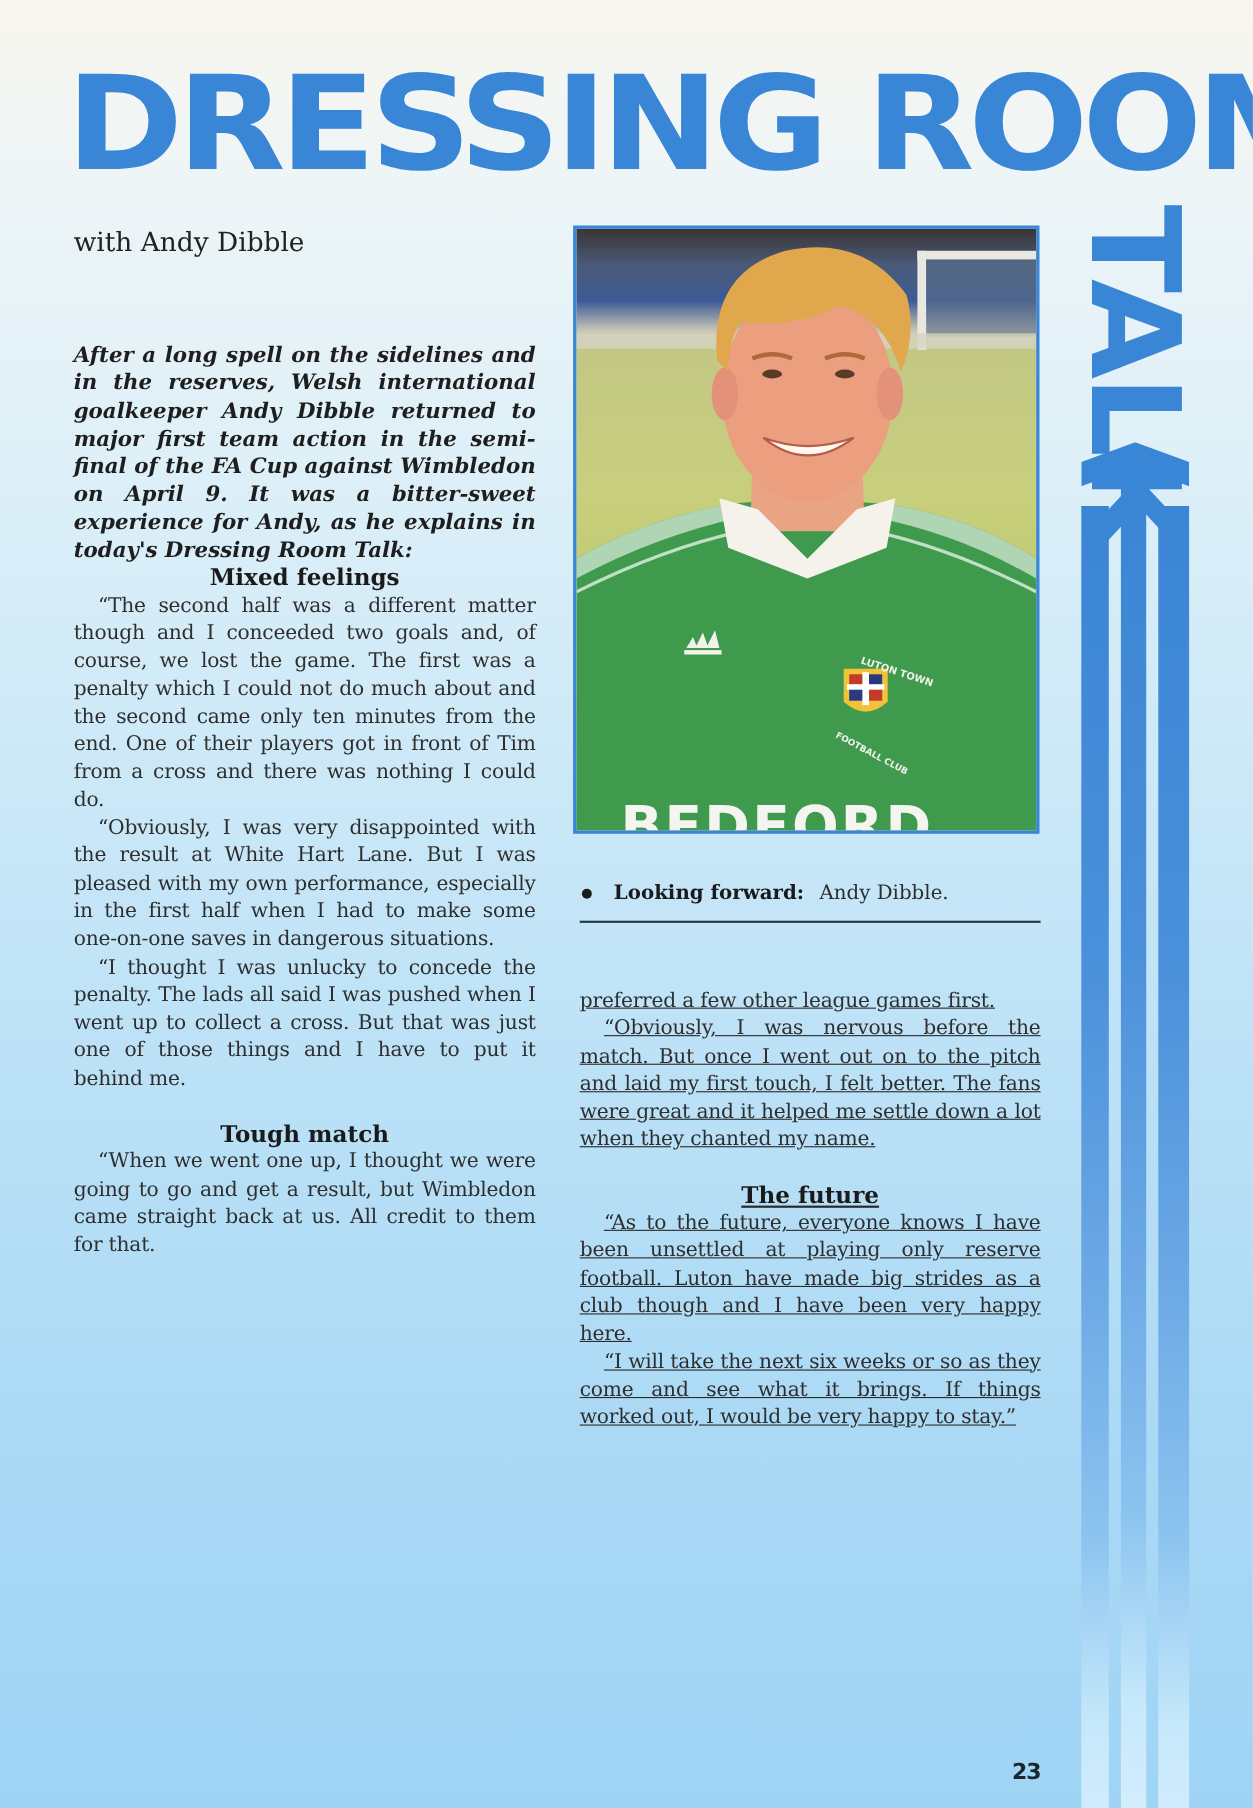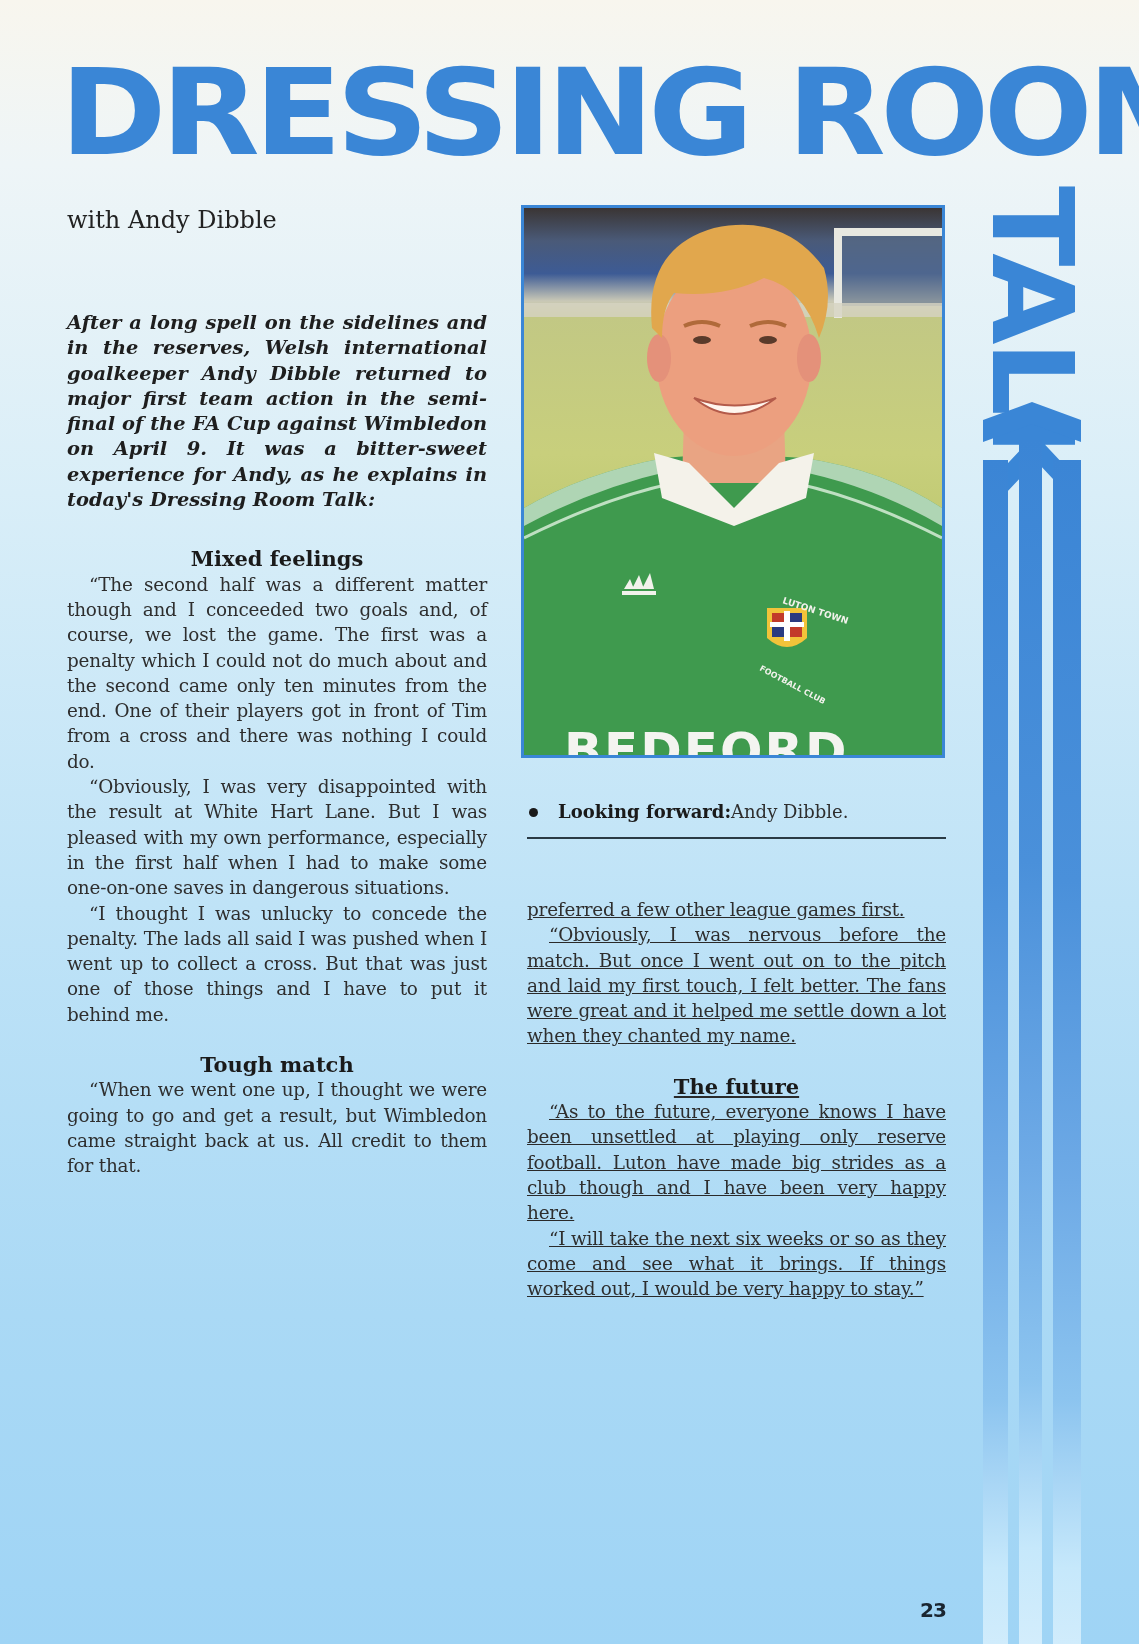--- a/index.html
+++ b/index.html
@@ -66,21 +66,20 @@
   .col-left { left: 67px; top: 310px; width: 420px; }
   .col-right { left: 527px; top: 897px; width: 419px; text-decoration: underline; }
   .intro {
     font-family: "DejaVu Serif", serif;
     font-style: italic;
     font-weight: bold;
     font-size: 19.4px;
     line-height: 25.3px;
     color: #1e1e1e;
     text-align: justify;
-    margin-bottom: 34px;
   }
   .heading {
     font-family: "DejaVu Serif", serif;
     font-weight: bold;
     font-size: 21px;
     line-height: 25.3px;
     text-align: center;
     color: #1a1a1a;
   }
   .para {
@@ -107,21 +106,21 @@
     position: absolute;
     left: 527px; top: 799px;
     width: 419px;
     font-family: "DejaVu Serif", serif;
     font-size: 18px;
     line-height: 26px;
     color: #2e2e2e;
     display: flex; align-items: center;
   }
   .caption .bullet { width: 9px; height: 9px; background: #1a1a1a; border-radius: 50%; margin-right: 20px; margin-left: 2px; }
-  .caption b { font-weight: bold; color: #1a1a1a; margin-right: 0; }
+  .caption b { font-weight: bold; color: #1a1a1a; margin-right: 14px; }
   .rule { position: absolute; left: 527px; top: 837px; width: 419px; height: 2px; background: #2a3a44; }
   .pagenum {
     position: absolute;
     left: 920px; top: 1598px;
     font-family: "DejaVu Sans", sans-serif;
     font-weight: bold;
     font-size: 20px;
     color: #1a2530;
     letter-spacing: -1px;
   }

